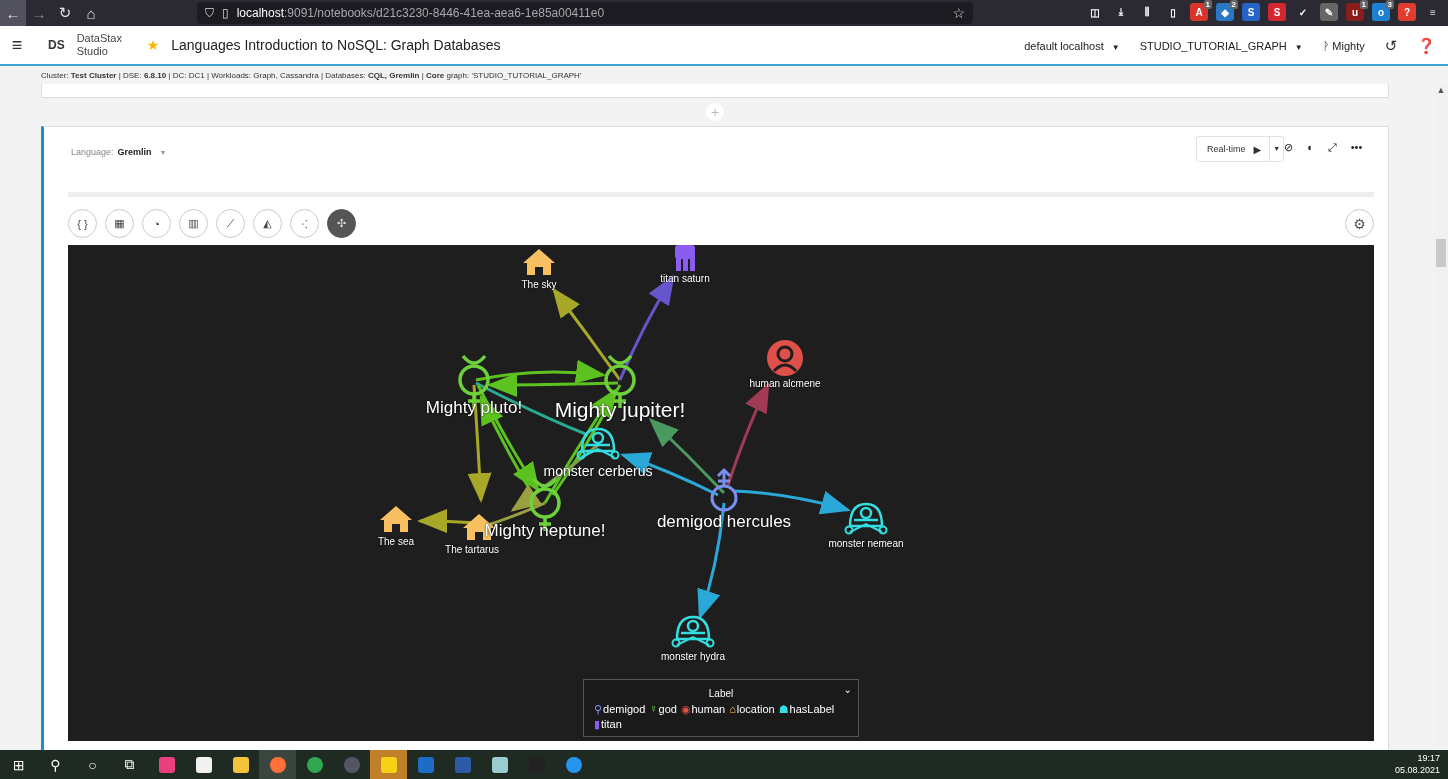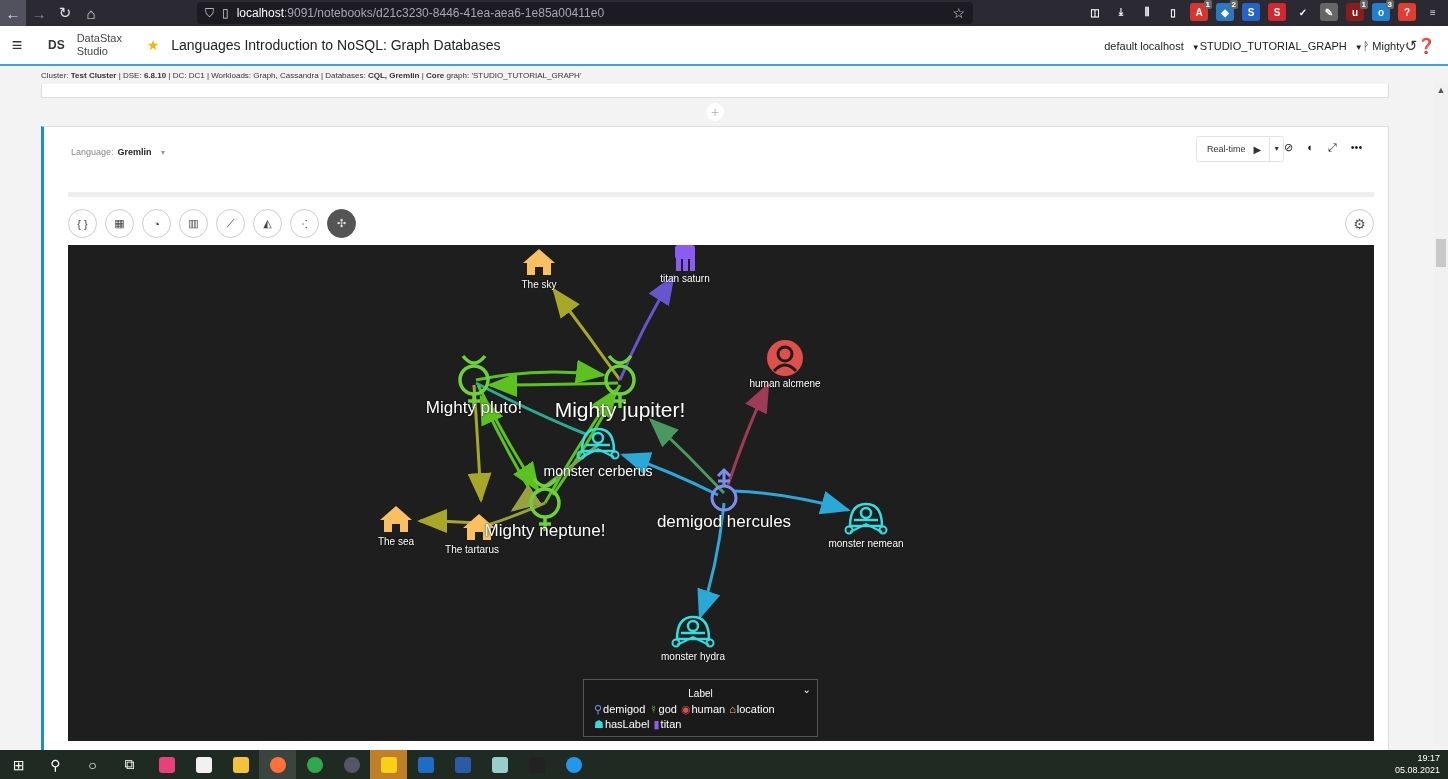--- a/index.html
+++ b/index.html
@@ -19,21 +19,21 @@
   .ext { width: 18px; height: 18px; border-radius: 3px; display: flex; align-items: center; justify-content: center; font-size: 10px; color: #fff; font-weight: bold; position: relative; }
   .ext .badge { position: absolute; top: -3px; right: -4px; font-size: 8px; background: #666; padding: 0 2px; border-radius: 2px; }
 
   
   .app-header { position: absolute; left: 0; top: 26px; width: 1448px; height: 40px; background: #fff; border-bottom: 2px solid #3ea4d8; display: flex; align-items: center; }
   .hamburger { width: 34px; text-align: center; font-size: 18px; color: #333; }
   .ds-logo { font-weight: bold; font-size: 12px; color: #333; margin-left: 14px; }
   .ds-name { font-size: 11px; color: #444; margin-left: 12px; line-height: 13px; width: 50px; }
   .fav-star { color: #f5b800; font-size: 14px; margin-left: 20px; }
   .nb-title { font-size: 14px; color: #222; margin-left: 12px; }
-  .hdr-right { position: absolute; right: 12px; top: 0; height: 40px; display: flex; align-items: center; font-size: 11px; color: #222; }
+  .hdr-right { position: absolute; right: 12px; top: 0; height: 40px; display: flex; align-items: center; gap: 20px; font-size: 11px; color: #222; }
   .hdr-right .caret { font-size: 8px; margin-left: 8px; }
   .hdr-icon { font-size: 15px; color: #333; }
 
   
   .cluster-bar { position: absolute; left: 0; top: 68px; width: 1432px; height: 16px; font-size: 8px; color: #333; padding-left: 41px; line-height: 16px; background: #f3f3f3; }
   .cluster-bar b { font-weight: bold; }
 
   
   .prev-cell { position: absolute; left: 41px; top: 84px; width: 1348px; height: 14px; background: #fff; border: 1px solid #ddd; border-top: none; }
   .add-cell { position: absolute; left: 706px; top: 103px; width: 18px; height: 18px; border-radius: 50%; background: #fff; color: #bbb; font-size: 14px; display: flex; align-items: center; justify-content: center; }
@@ -58,21 +58,21 @@
   .settings-btn { position: absolute; left: 1301px; top: 82px; width: 29px; height: 29px; border-radius: 50%; border: 1px solid #ccc; display: flex; align-items: center; justify-content: center; font-size: 14px; color: #555; }
 
   
   .graph { position: absolute; left: 24px; top: 118px; width: 1306px; height: 496px; background: #1e1e1e; overflow: hidden; }
   .graph svg { position: absolute; left: 0; top: 0; }
   .node-label { position: absolute; color: #fff; font-size: 10px; white-space: nowrap; transform: translateX(-50%); text-shadow: 0 0 2px #000; }
   .node-label.big { font-size: 21px; }
   .node-label.mid { font-size: 17px; }
   .node-label.med { font-size: 14px; }
 
-  .legend { position: absolute; left: 515px; top: 434px; width: 235px; height: 58px; background: #1a1a1a; border: 1px solid #555; color: #fff; font-size: 11px; padding: 8px 10px; }
+  .legend { position: absolute; left: 515px; top: 434px; width: 276px; height: 58px; background: #1a1a1a; border: 1px solid #555; color: #fff; font-size: 11px; padding: 8px 10px; }
   .legend-title { text-align: center; font-size: 10px; margin-bottom: 3px; }
   .legend-toggle { position: absolute; right: 6px; top: 4px; font-size: 10px; color: #fff; }
   .legend-items { display: flex; flex-wrap: wrap; gap: 0 4px; line-height: 15px; }
   .legend-item { display: flex; align-items: center; gap: 1px; }
 
   
   .page-scroll { position: absolute; right: 0; top: 84px; width: 14px; height: 662px; background: #f1f1f1; }
   .page-scroll .up { font-size: 9px; text-align: center; color: #555; margin-top: 1px; }
   .page-scroll .thumb { position: absolute; top: 155px; left: 2px; width: 10px; height: 28px; background: #c8c8c8; }
 

